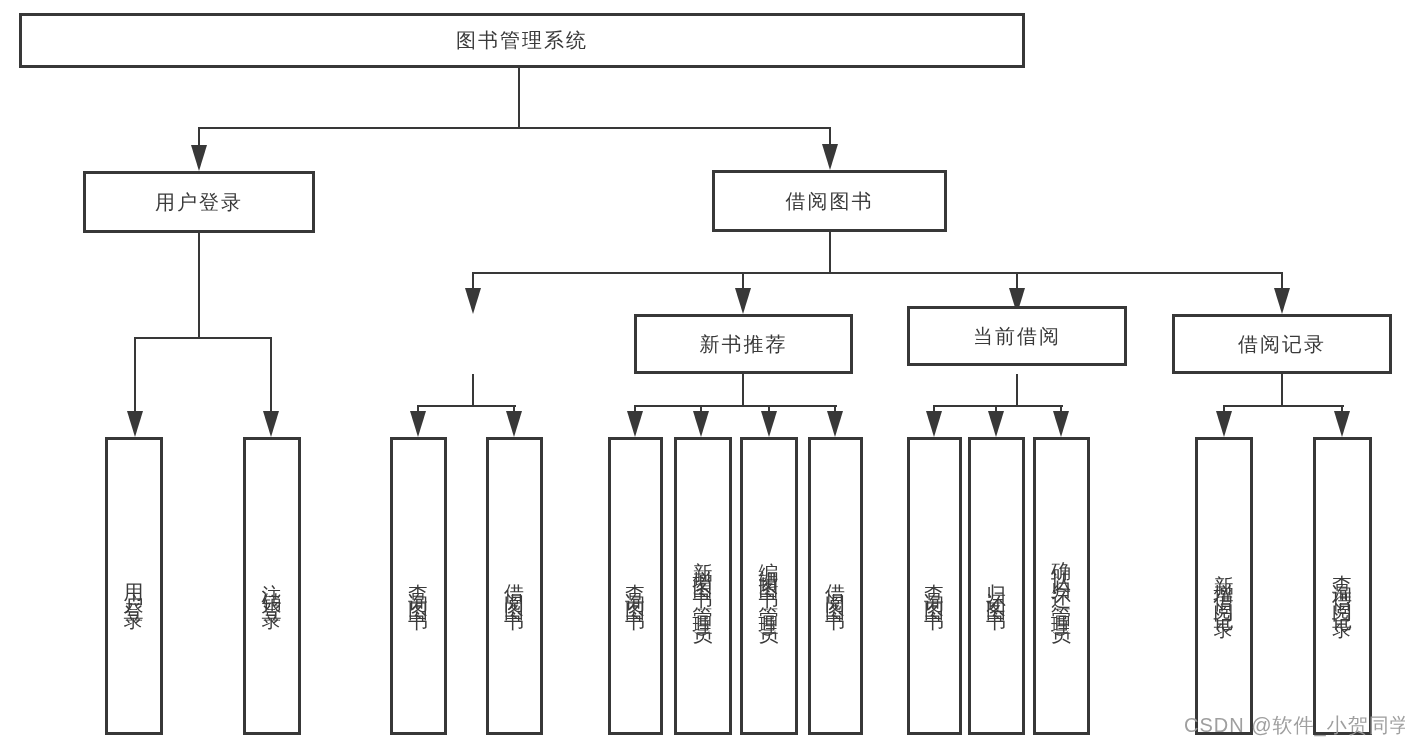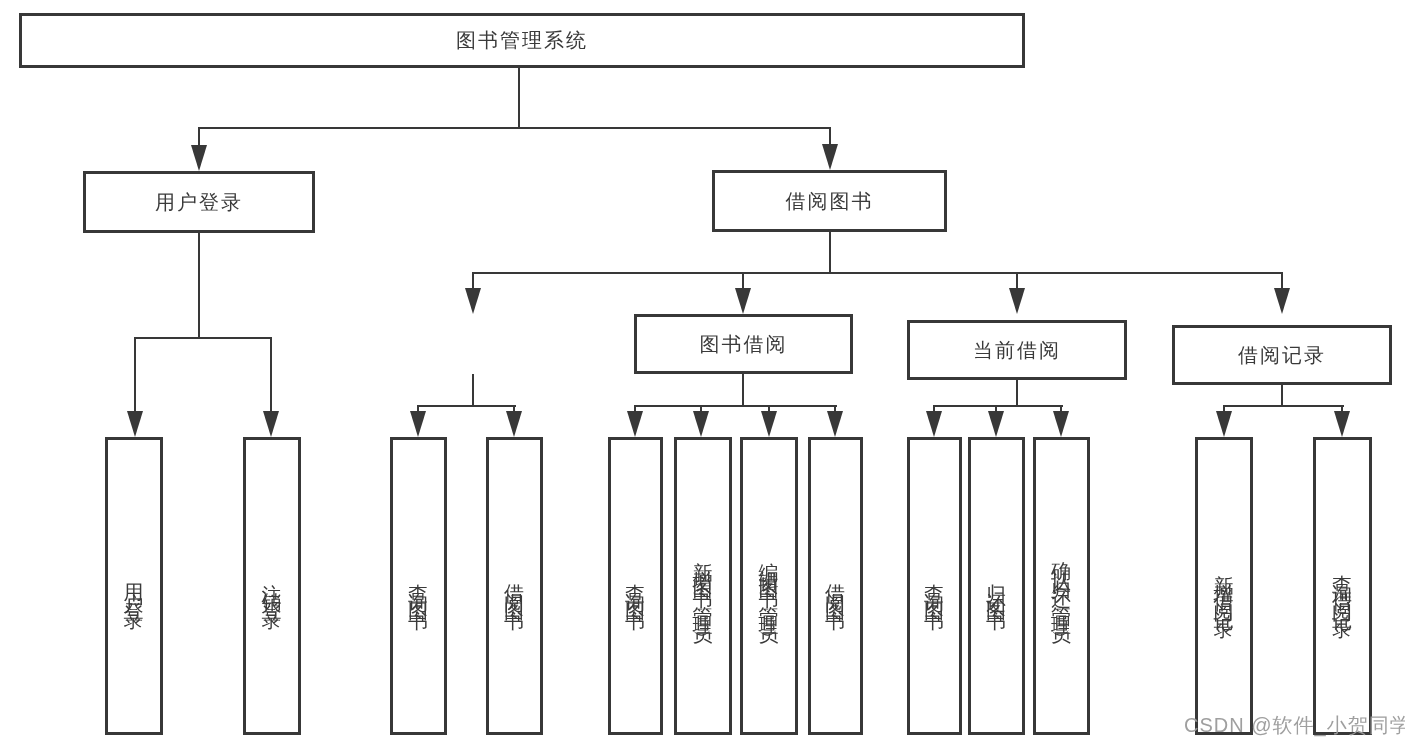--- a/index.html
+++ b/index.html
@@ -100,26 +100,26 @@
   </div>
 
   <div class="box hbox" style="left:83px;top:171px;width:232px;height:62px">
     <span>用户登录</span>
   </div>
   <div class="box hbox" style="left:712px;top:170px;width:235px;height:62px">
     <span>借阅图书</span>
   </div>
 
   <div class="box hbox" style="left:634px;top:314px;width:219px;height:60px">
-    <span>图书借阅</span>
+    <span>新书推荐</span>
   </div>
-  <div class="box hbox" style="left:907px;top:320px;width:220px;height:60px">
+  <div class="box hbox" style="left:907px;top:306px;width:220px;height:60px">
     <span>当前借阅</span>
   </div>
-  <div class="box hbox" style="left:1172px;top:325px;width:220px;height:60px">
+  <div class="box hbox" style="left:1172px;top:314px;width:220px;height:60px">
     <span>借阅记录</span>
   </div>
 
   <div class="box vbox" style="left:105px;top:437px;width:58px;height:298px">
     <span class="vtext">用户登录</span>
   </div>
   <div class="box vbox" style="left:243px;top:437px;width:58px;height:298px">
     <span class="vtext">注销登录</span>
   </div>
 

